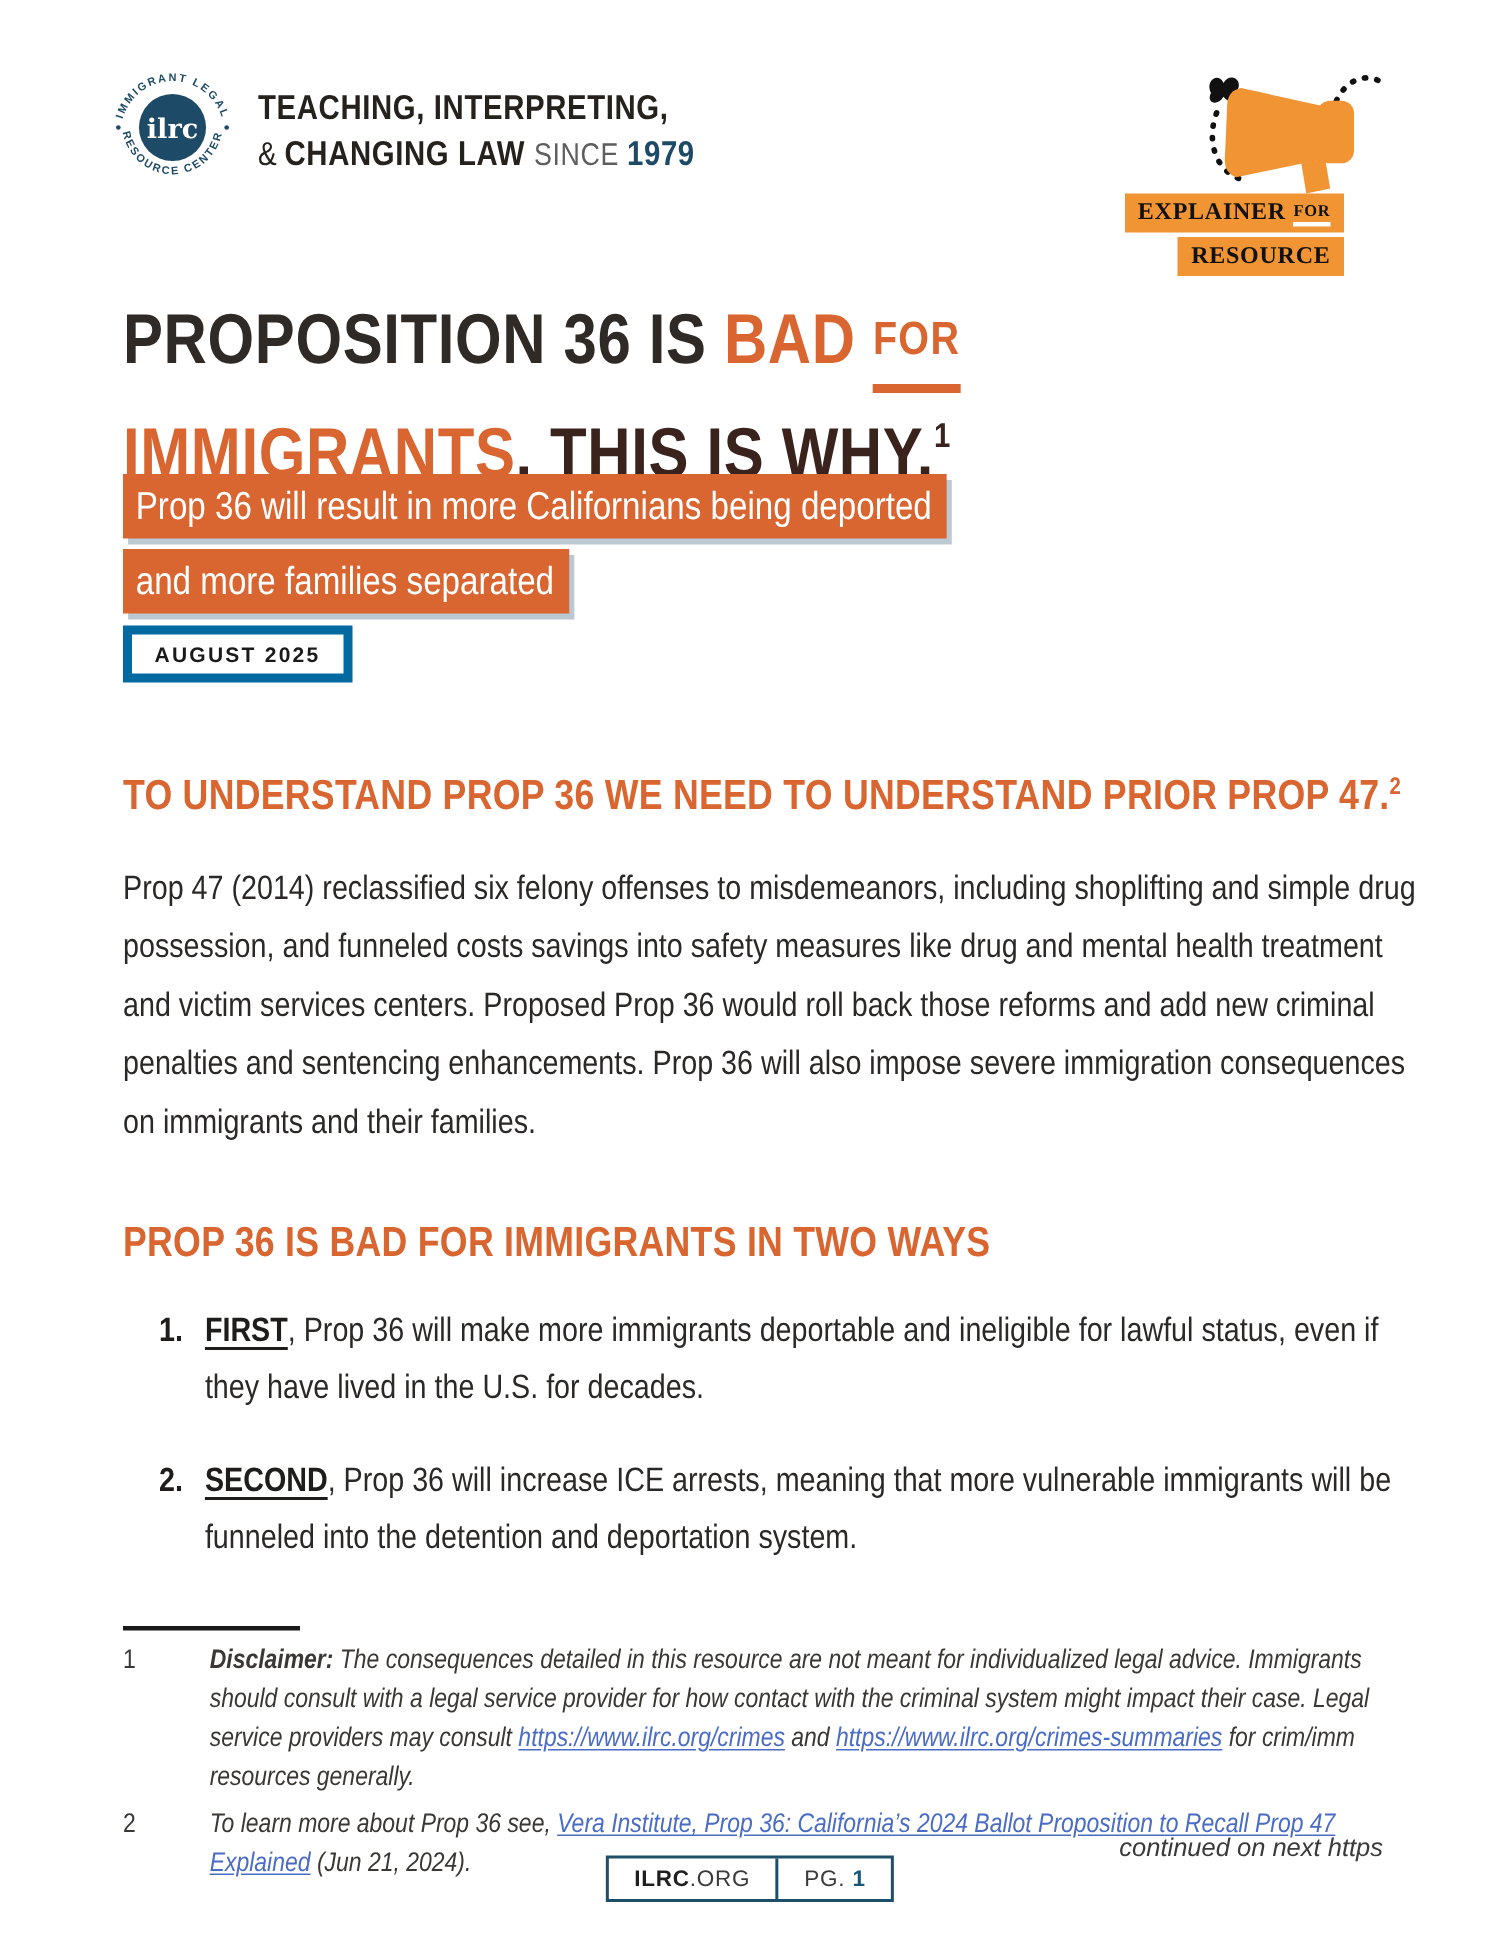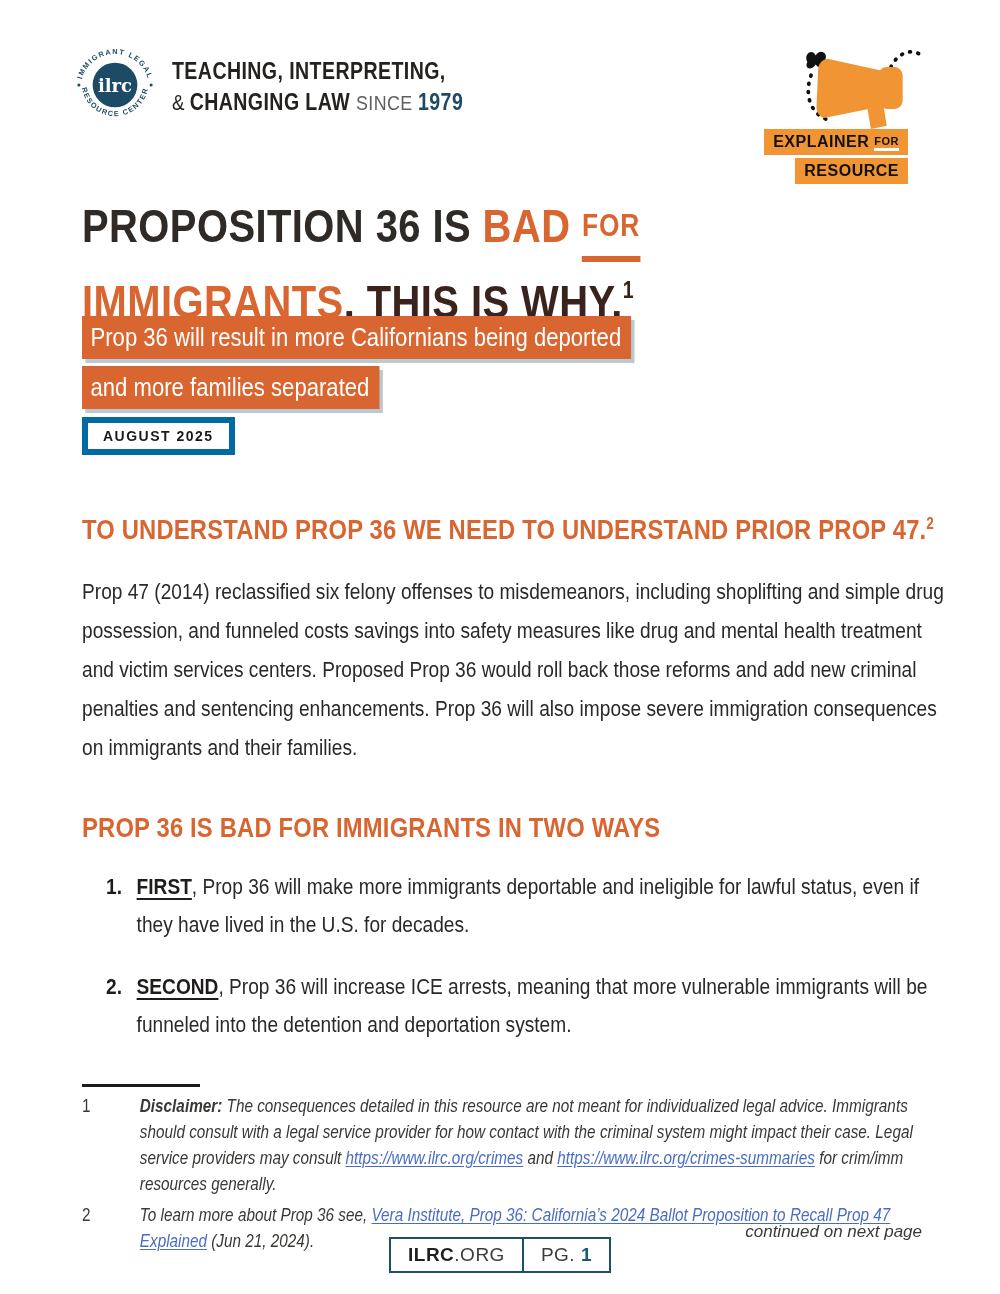--- a/index.html
+++ b/index.html
@@ -18,21 +18,21 @@
   
   .logo-svg{position:absolute;left:72px;top:42px;width:86px;height:86px;}
   .tagline{position:absolute;left:172px;top:56px;line-height:31px;}
   .tag-l1{font-weight:bold;font-size:23px;letter-spacing:.5px;color:#25221E;}
   .tag-amp{font-size:22px;color:#25221E;}
   .tag-bold{font-weight:bold;font-size:23px;letter-spacing:.5px;color:#25221E;}
   .tag-since{font-size:21px;color:var(--gray-mid);letter-spacing:.5px;}
   .tag-year{font-weight:bold;font-size:23px;color:var(--navy);letter-spacing:.5px;}
 
   .mega-svg{position:absolute;left:785px;top:42px;width:150px;height:92px;}
-  .badges{position:absolute;top:129px;right:92px;display:flex;flex-direction:column;align-items:flex-end;gap:3px;}
+  .badges{position:absolute;top:129px;right:104px;display:flex;flex-direction:column;align-items:flex-end;gap:3px;font-family:Liberation Serif, serif;}
   .badge{background:var(--badge-orange);color:#111;font-weight:bold;font-size:16px;
          letter-spacing:.5px;padding:4px 9px;white-space:nowrap;}
   .badge-for{font-size:11px;border-bottom:3px solid #fff;padding-bottom:1px;margin-left:5px;
              display:inline-block;vertical-align:2px;}
 
   
   .title{position:absolute;left:82px;top:198px;width:780px;font-weight:bold;
          font-size:47px;line-height:56px;letter-spacing:.5px;}
   .t-dark{color:#2F2A26;}
   .t-orange{color:var(--orange);}
@@ -69,21 +69,21 @@
              font-size:18px;line-height:26px;color:var(--fn-text);}
   .fn-row{display:flex;margin-bottom:5px;}
   .fn-num{flex:0 0 68px;font-style:normal;color:#3A3835;}
   .fn-body{flex:1;}
   .fn-lead{font-weight:bold;}
   .fn-link{color:var(--link);text-decoration:underline;text-underline-offset:2px;overflow-wrap:anywhere;}
 
   
   .continued{position:absolute;right:78px;top:1222px;font-style:italic;font-size:17px;color:#3A3A3A;}
   .footer-box{position:absolute;left:50%;top:1237px;transform:translateX(-50%);
-              display:flex;border:2px solid var(--box-border);font-size:19px;letter-spacing:.5px;}
+              display:flex;border:2px solid var(--box-border);font-size:15px;letter-spacing:.5px;}
   .fb-cell{padding:5px 17px;white-space:nowrap;color:#3C3C3C;}
   .fb-cell+.fb-cell{border-left:2px solid var(--box-border);}
   .fb-bold{font-weight:bold;color:#1F1F1F;}
   .fb-page{font-weight:bold;color:var(--page-blue);}
 </style>
 </head>
 <body>
 
 <svg class="logo-svg" viewBox="0 0 100 100">
   <circle cx="50" cy="50" r="26" fill="#1D4A66"></circle>
@@ -165,21 +165,21 @@
   <div class="fn-row">
     <span class="fn-num">1</span>
     <span class="fn-body"><span class="fn-lead">Disclaimer:</span><span> The consequences detailed in this resource are not meant for individualized legal advice. Immigrants should consult with a legal service provider for how contact with the criminal system might impact their case. Legal service providers may consult </span><a href="#" class="fn-link">https://www.ilrc.org/crimes</a><span> and </span><a href="#" class="fn-link">https://www.ilrc.org/crimes-summaries</a><span> for crim/imm resources generally.</span></span>
   </div>
   <div class="fn-row">
     <span class="fn-num">2</span>
     <span class="fn-body"><span>To learn more about Prop 36 see, </span><a href="#" class="fn-link">Vera Institute, Prop 36: California’s 2024 Ballot Proposition to Recall Prop 47 Explained</a><span> (Jun 21, 2024).</span></span>
   </div>
 </div>
 
-<div class="continued">continued on next page</div>
+<div class="continued">continued on next https</div>
 <div class="footer-box">
   <div class="fb-cell">
     <span class="fb-bold">ILRC</span><span>.ORG</span>
   </div>
   <div class="fb-cell">
     <span>PG. </span><span class="fb-page">1</span>
   </div>
 </div>
 
 </body></html>

